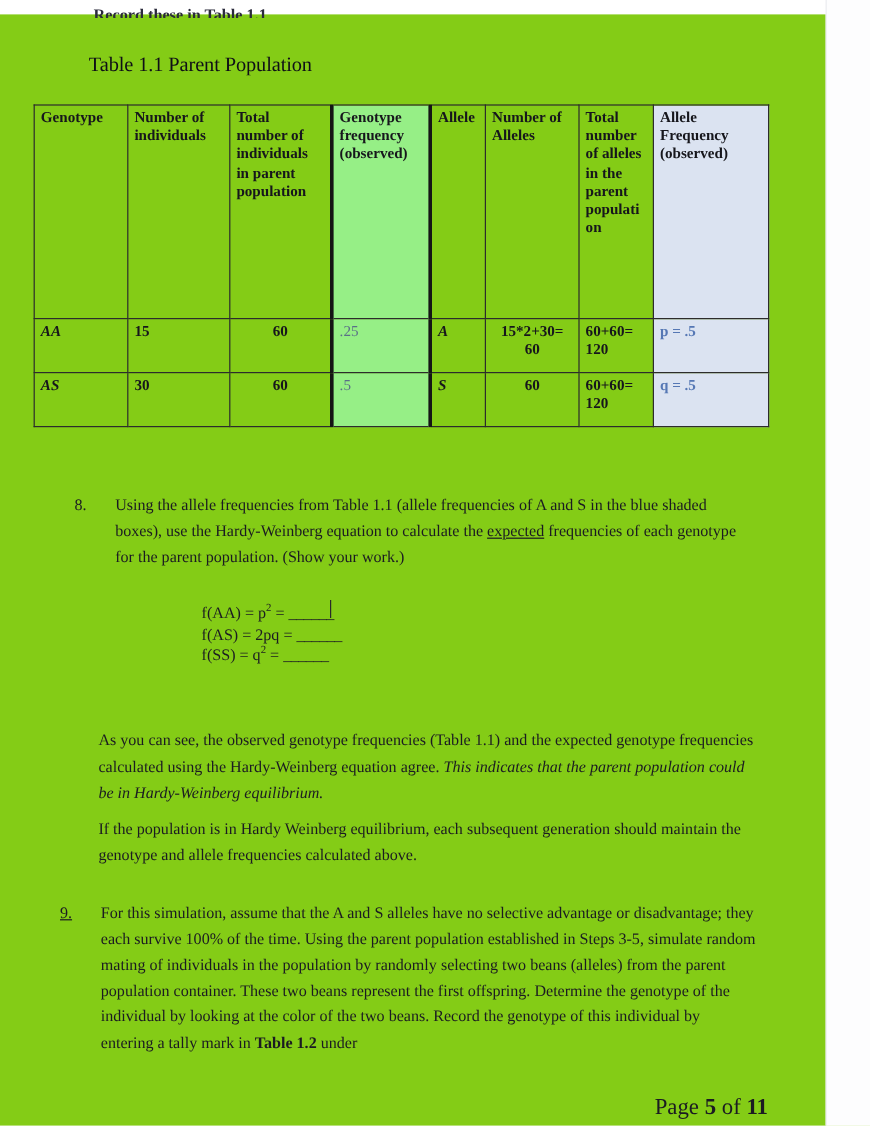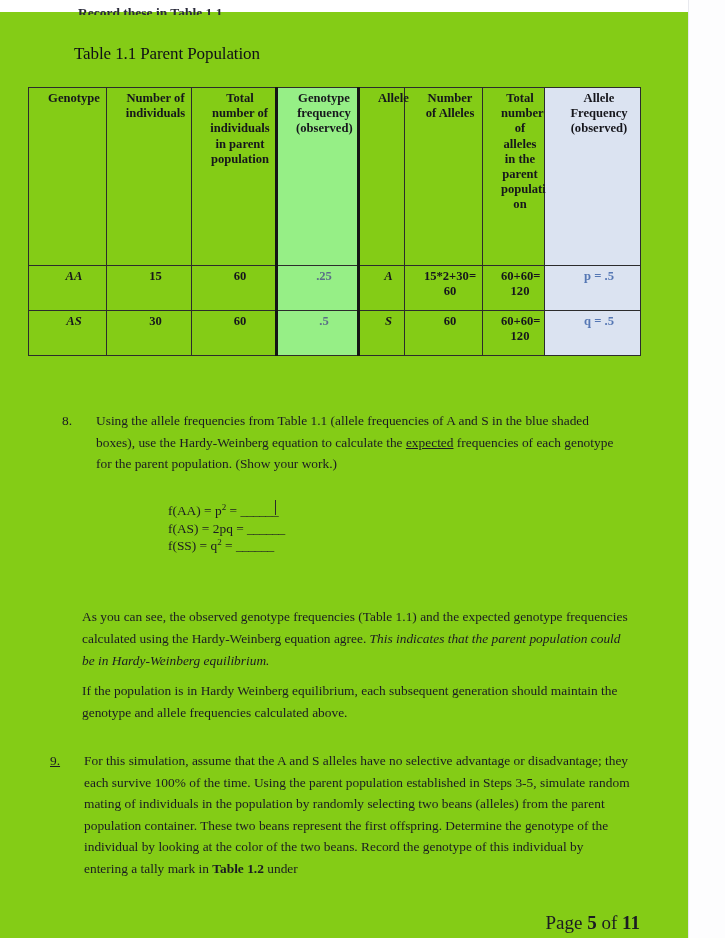--- a/index.html
+++ b/index.html
@@ -70,26 +70,25 @@
     left: 28px;
     top: 75px;
     width: 612px;
     border-collapse: collapse;
     table-layout: fixed;
     font-size: 12.6px;
   }
   .pop-table td {
     border: 1px solid #2c2c2c;
     vertical-align: top;
-    padding: 3px 5px 3px 18px;
+    padding: 3px 5px 3px 5px;
     line-height: 15.2px;
     font-weight: bold;
     color: #16161c;
     box-sizing: border-box;
-    text-align: center;
   }
   .pop-table tr.hdr td { height: 178px; }
   .pop-table tr.data td { height: 45px; }
   .pop-table tr.last td { height: 30px; }
 
   
   .c-genotype  { width: 78px; }
   .c-numind    { width: 85px; }
   .c-totind    { width: 85px; }
   .c-gfreq     { width: 82px; }
@@ -98,21 +97,21 @@
   .c-totall    { width: 62px; }
   .c-afreq     { width: 96px; }
 
   
   .cell-green {
     background: #96ef86;
     border-left: 3px solid #151515 !important;
     border-right: 3px solid #151515 !important;
     color: #3d4a3a;
   }
-  .cell-green.val { color: #5a6f88; font-weight: bold; }
+  .cell-green.val { color: #5a6f88; font-weight: normal; }
 
   
   .cell-blue {
     background: #dbe3f1;
     color: #3e6ab0;
     margin-left: 25px;
   }
   .cell-blue .obs { color: #16161c; }
   .cell-blue.val { color: #5577b4; }
 

